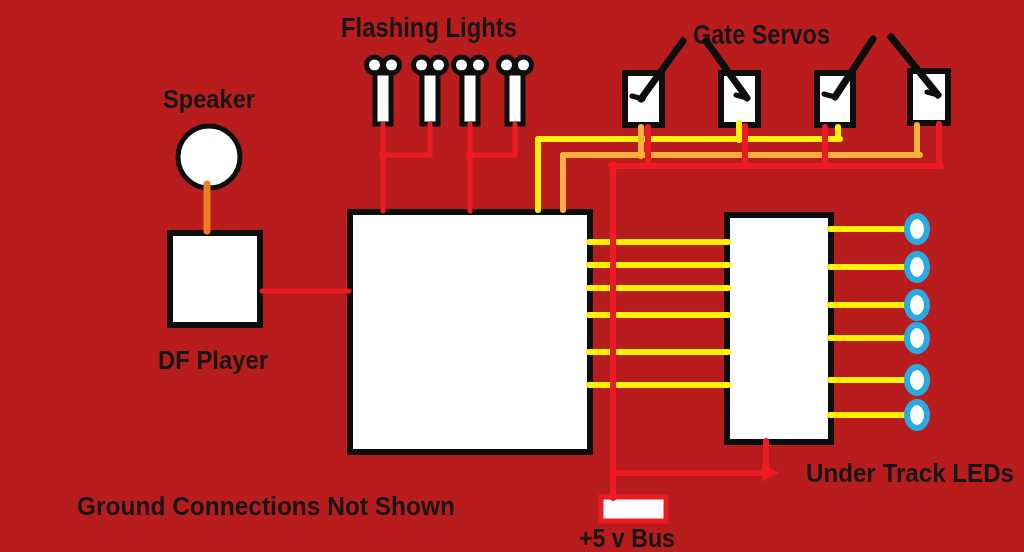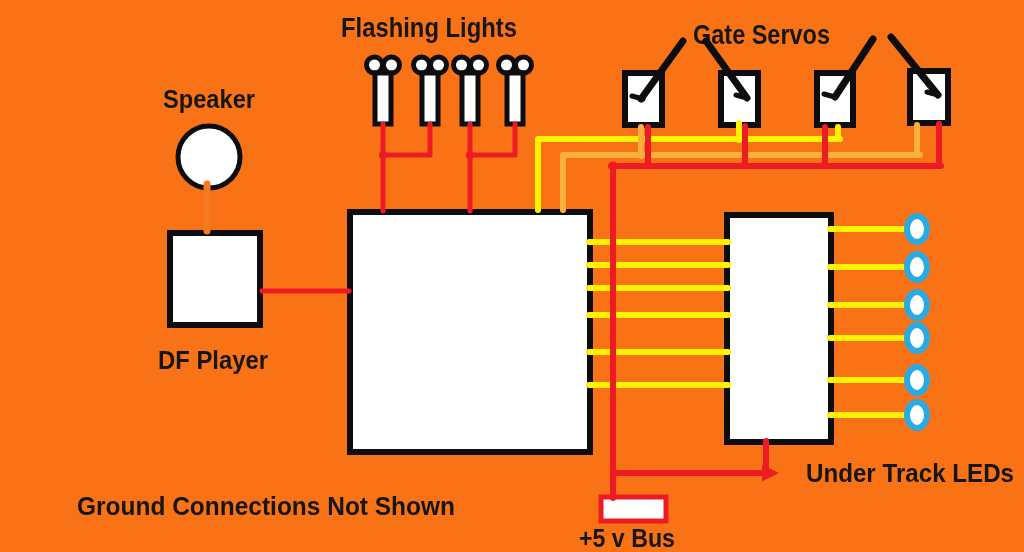--- a/index.html
+++ b/index.html
@@ -1,16 +1,16 @@
 <!DOCTYPE html>
 <html><head>
 <meta charset="utf-8">
 <style>
   html,body{margin:0;padding:0;background:#ffffff;}
-  .canvas{width:1024px;height:552px;position:relative;background:#f97316;overflow:hidden;}
+  .canvas{width:1024px;height:552px;position:relative;background:#b91c1c;overflow:hidden;}
   svg{display:block;}
   .outline{stroke:#0d0d0d;fill:#ffffff;}
   .blkline{stroke:#0d0d0d;fill:none;stroke-linecap:round;}
   .wire{fill:none;stroke-linecap:round;stroke-linejoin:round;}
   .lbl{font-family:"Liberation Sans","DejaVu Sans",sans-serif;font-weight:bold;fill:#161616;}
 </style>
 </head>
 <body>
 
 <div class="canvas">

